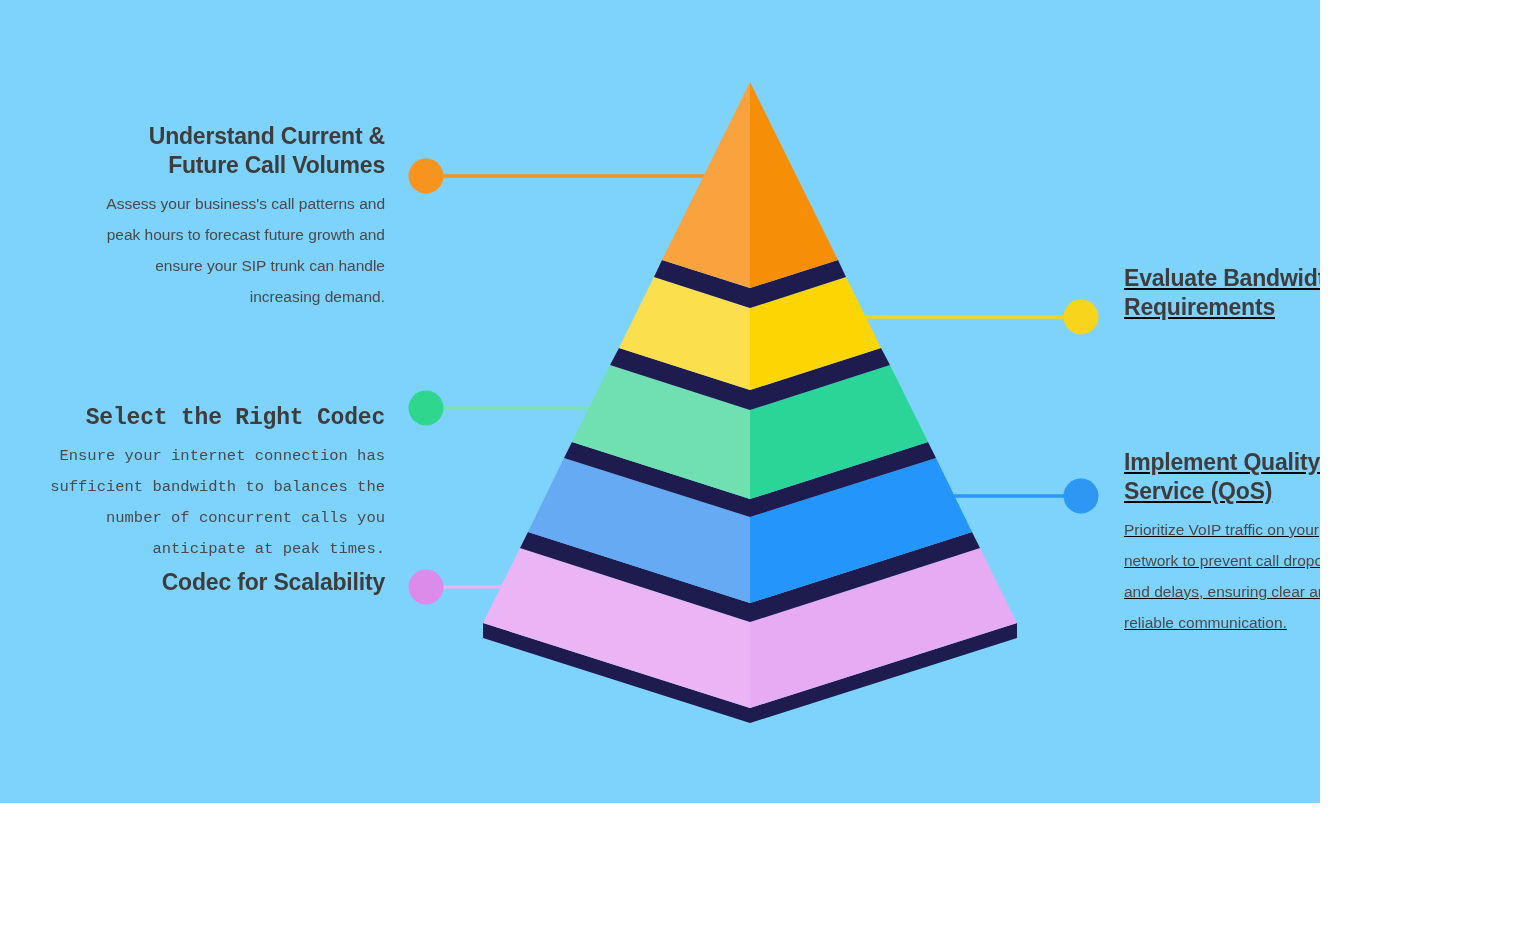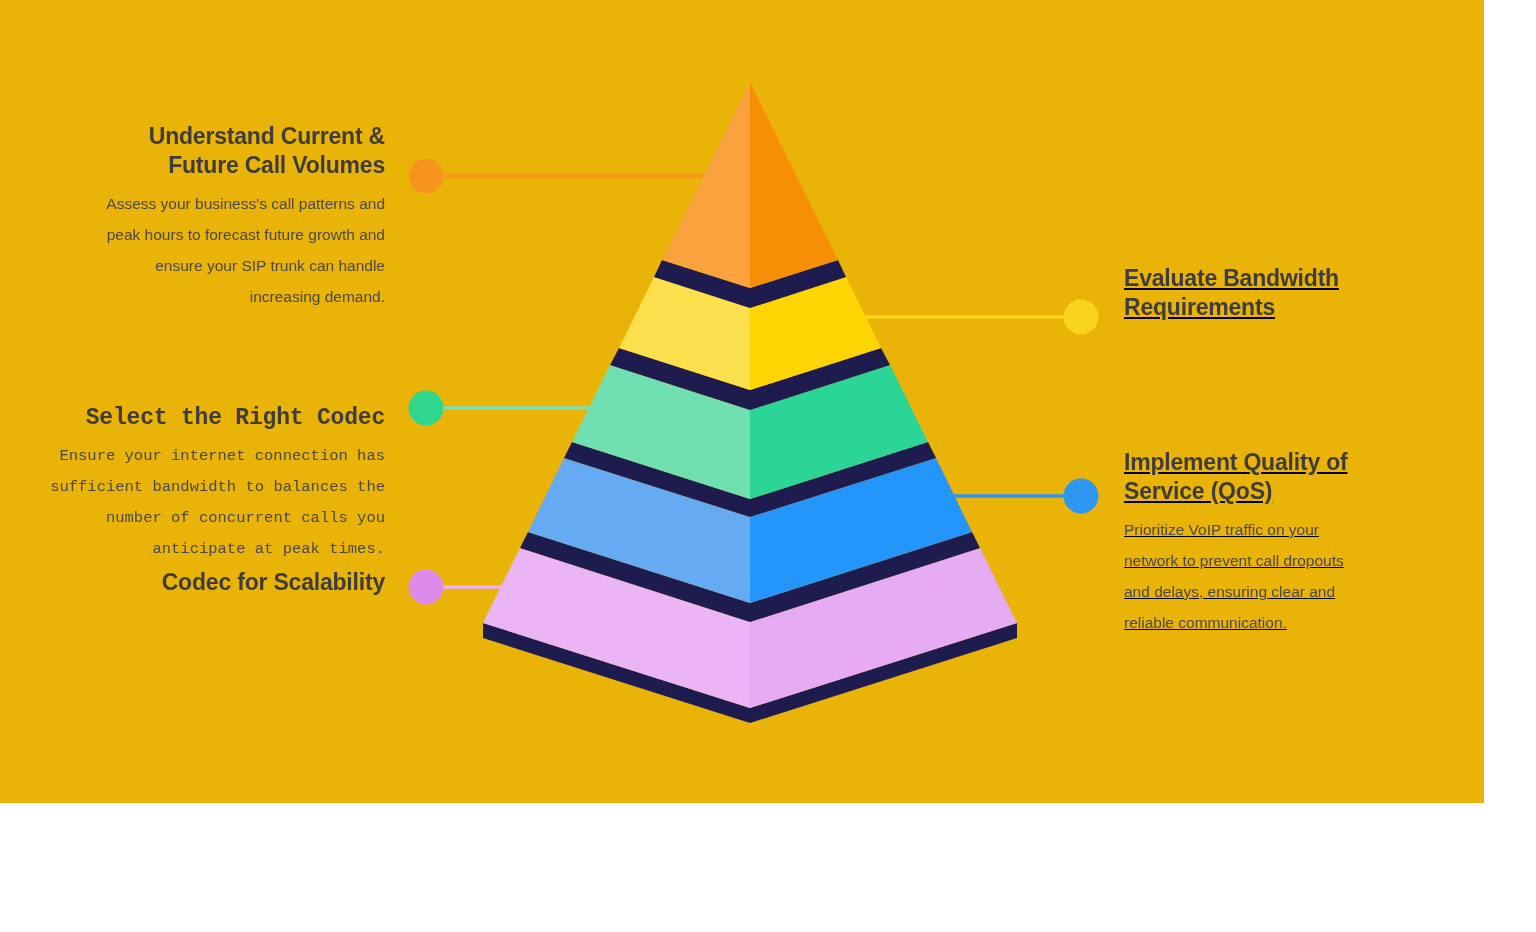--- a/index.html
+++ b/index.html
@@ -1,19 +1,19 @@
 <!DOCTYPE html>
 <html><head>
 <meta charset="utf-8">
 <style>
   * { box-sizing: border-box; }
   html,body { margin:0; padding:0; }
   .canvas {
-    position:relative; width:1484px; height:932px;
-    background:#eab308; overflow:hidden;
+    position:relative; width:1320px; height:932px;
+    background:#7dd3fc; overflow:hidden;
     font-family:"Liberation Sans", sans-serif;
   }
   .svg-layer { position:absolute; left:0; top:0; }
   .step { position:absolute; }
   .step h3 {
     font-size:23px; line-height:29px; font-weight:700;
     color:#3E3C3C; margin:0 0 8px 0; white-space:pre-line;
     letter-spacing:-0.2px;
   }
   .step p {

